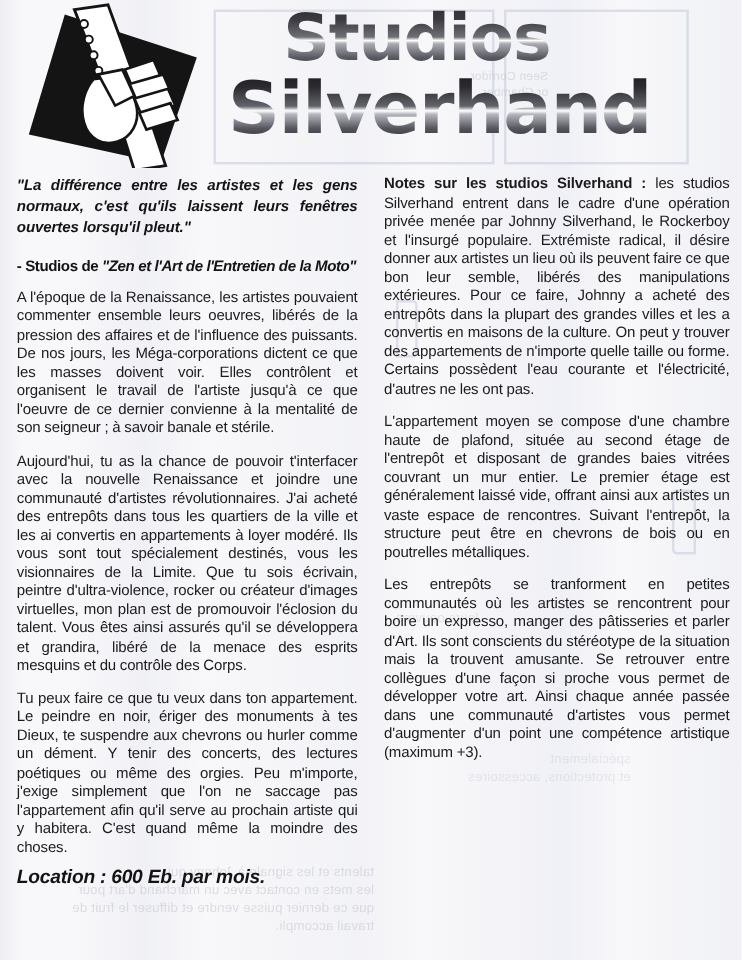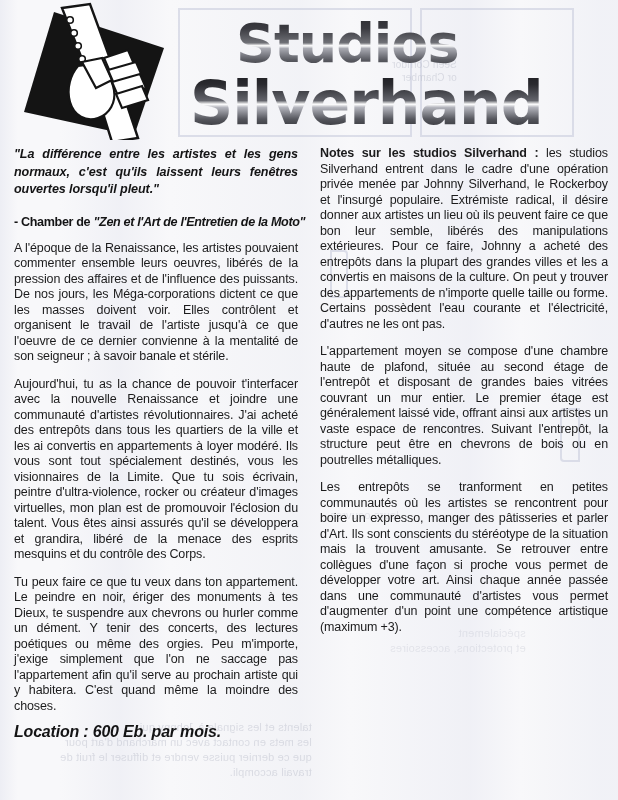--- a/index.html
+++ b/index.html
@@ -63,21 +63,21 @@
   .logo {
     position: absolute;
     left: 16px;
     top: 2px;
     width: 152px;
     height: 138px;
   }
   .title-block {
     position: absolute;
     left: 178px;
-    top: 16px;
+    top: 4px;
     width: 432px;
     height: 132px;
   }
   .ttl {
     display: block;
     font-family: "DejaVu Sans", sans-serif;
     font-weight: 700;
     letter-spacing: -1px;
     -webkit-background-clip: text;
     background-clip: text;
@@ -242,21 +242,21 @@
     </div>
   </div>
 
   <div class="columns">
 
     <div class="col col-left">
 
       <p class="quote">"La différence entre les artistes et les gens normaux, c'est qu'ils laissent leurs fenêtres ouvertes lorsqu'il pleut."</p>
 
       <p class="attrib">
-        <span>- Chamber de </span><span class="work">"Zen et l'Art de l'Entretien de la Moto"</span>
+        <span>- Studios de </span><span class="work">"Zen et l'Art de l'Entretien de la Moto"</span>
       </p>
 
       <p class="body">A l'époque de la Renaissance, les artistes pouvaient commenter ensemble leurs oeuvres, libérés de la pression des affaires et de l'influence des puissants. De nos jours, les Méga-corporations dictent ce que les masses doivent voir. Elles contrôlent et organisent le travail de l'artiste jusqu'à ce que l'oeuvre de ce dernier convienne à la mentalité de son seigneur ; à savoir banale et stérile.</p>
       <p class="body">Aujourd'hui, tu as la chance de pouvoir t'interfacer avec la nouvelle Renaissance et joindre une communauté d'artistes révolutionnaires. J'ai acheté des entrepôts dans tous les quartiers de la ville et les ai convertis en appartements à loyer modéré. Ils vous sont tout spécialement destinés, vous les visionnaires de la Limite. Que tu sois écrivain, peintre d'ultra-violence, rocker ou créateur d'images virtuelles, mon plan est de promouvoir l'éclosion du talent. Vous êtes ainsi assurés qu'il se développera et grandira, libéré de la menace des esprits mesquins et du contrôle des Corps.</p>
       <p class="body">Tu peux faire ce que tu veux dans ton appartement. Le peindre en noir, ériger des monuments à tes Dieux, te suspendre aux chevrons ou hurler comme un dément. Y tenir des concerts, des lectures poétiques ou même des orgies. Peu m'importe, j'exige simplement que l'on ne saccage pas  l'appartement afin qu'il serve au prochain artiste qui y habitera. C'est quand même la moindre des choses.</p>
 
       <p class="location">Location : 600 Eb. par mois.</p>
     </div>
 
     <div class="col col-right">

